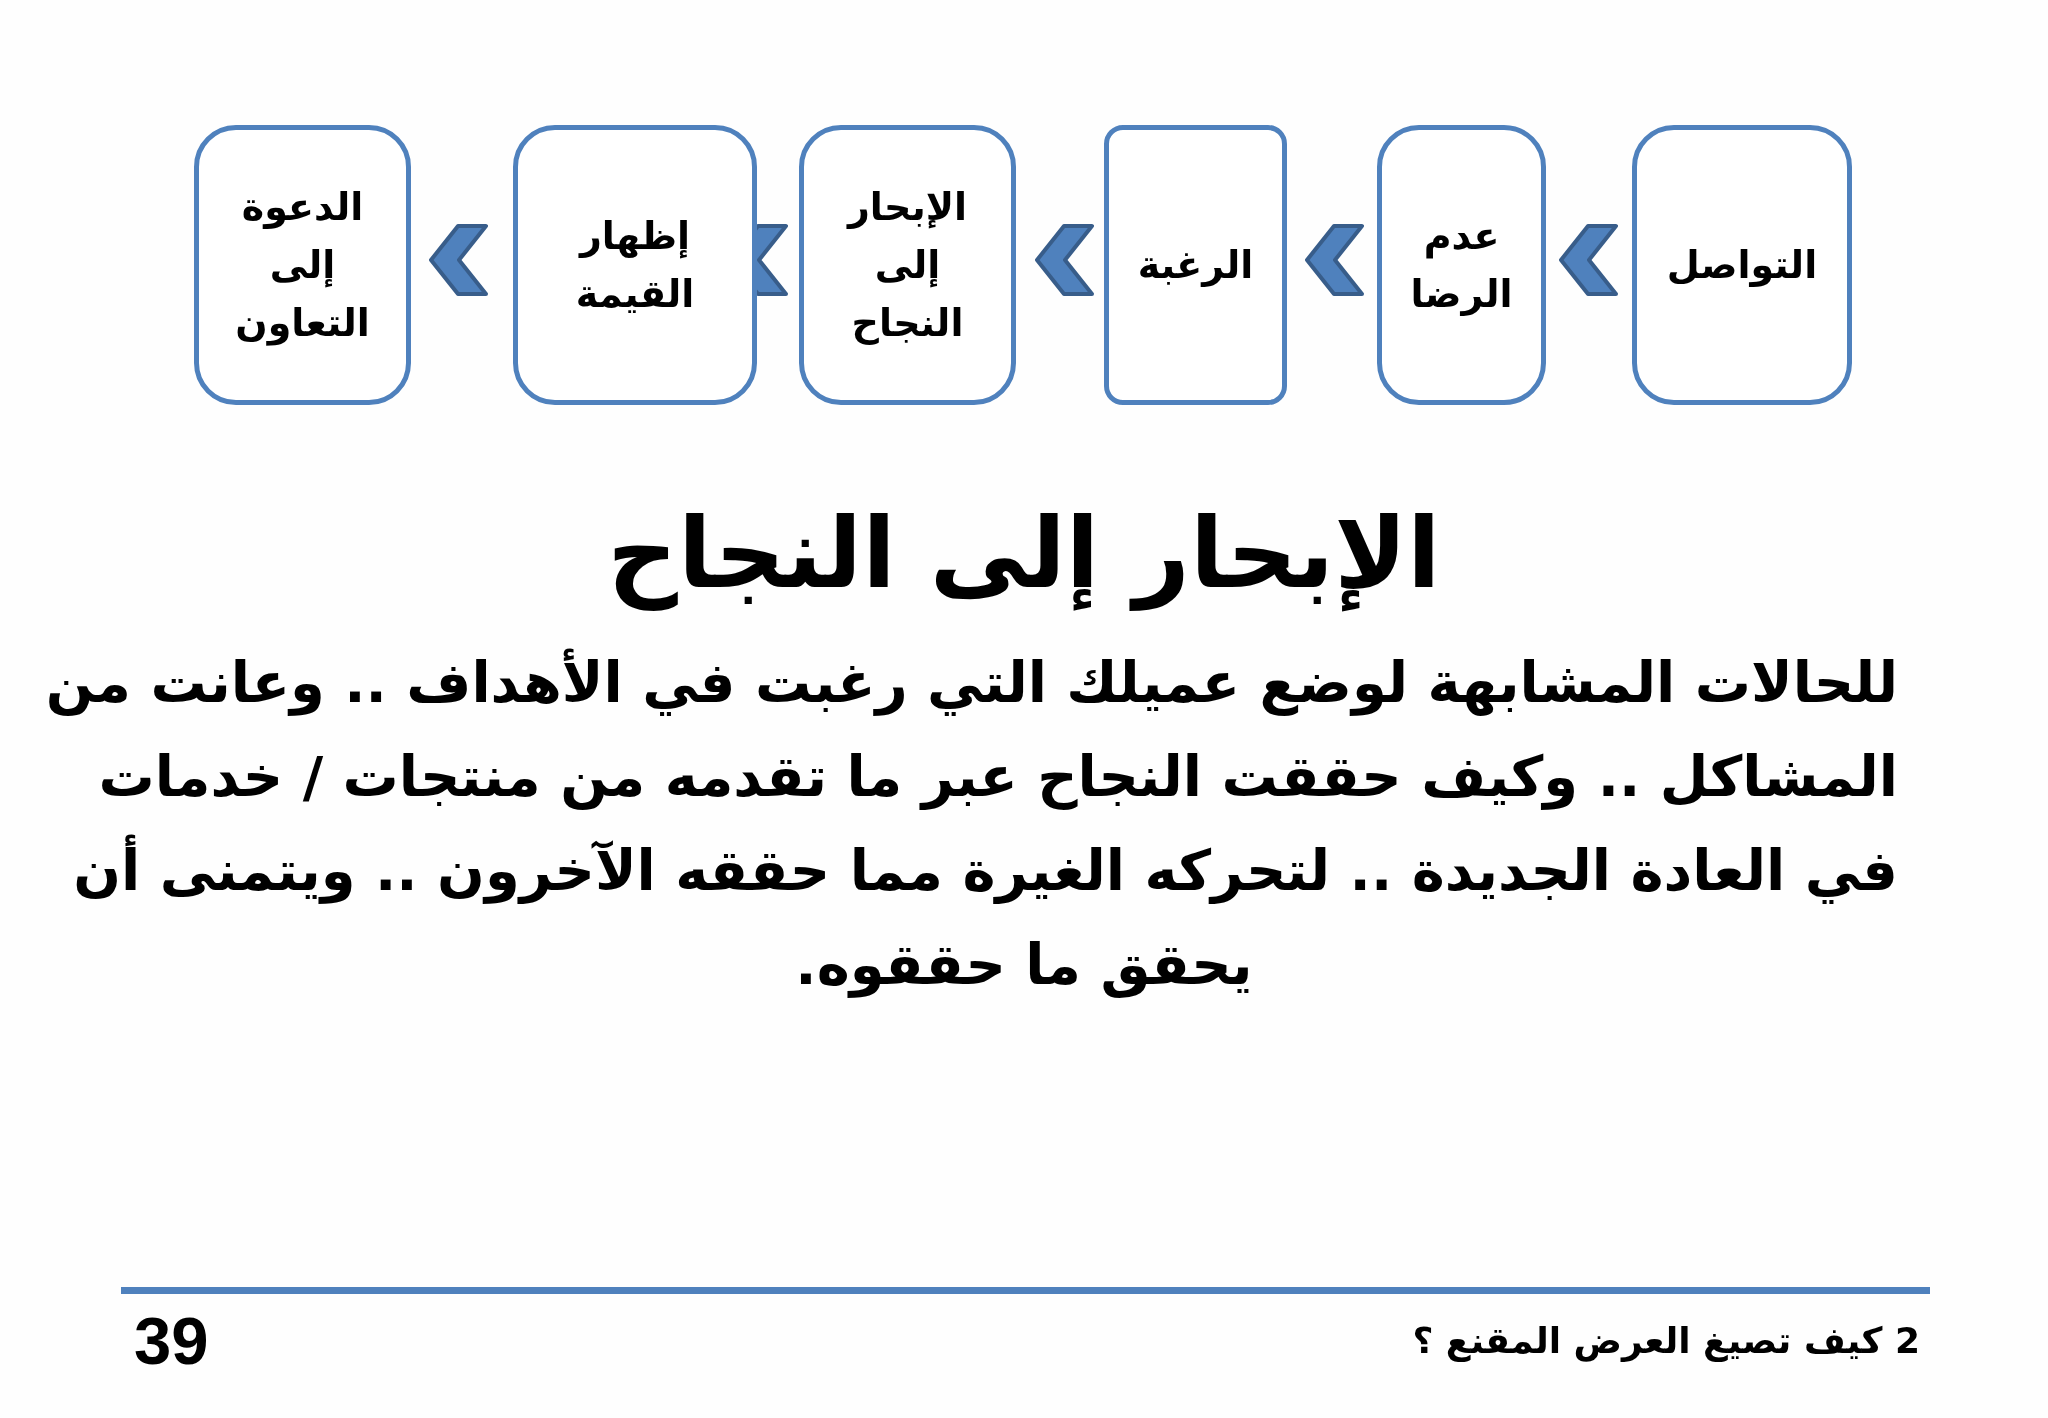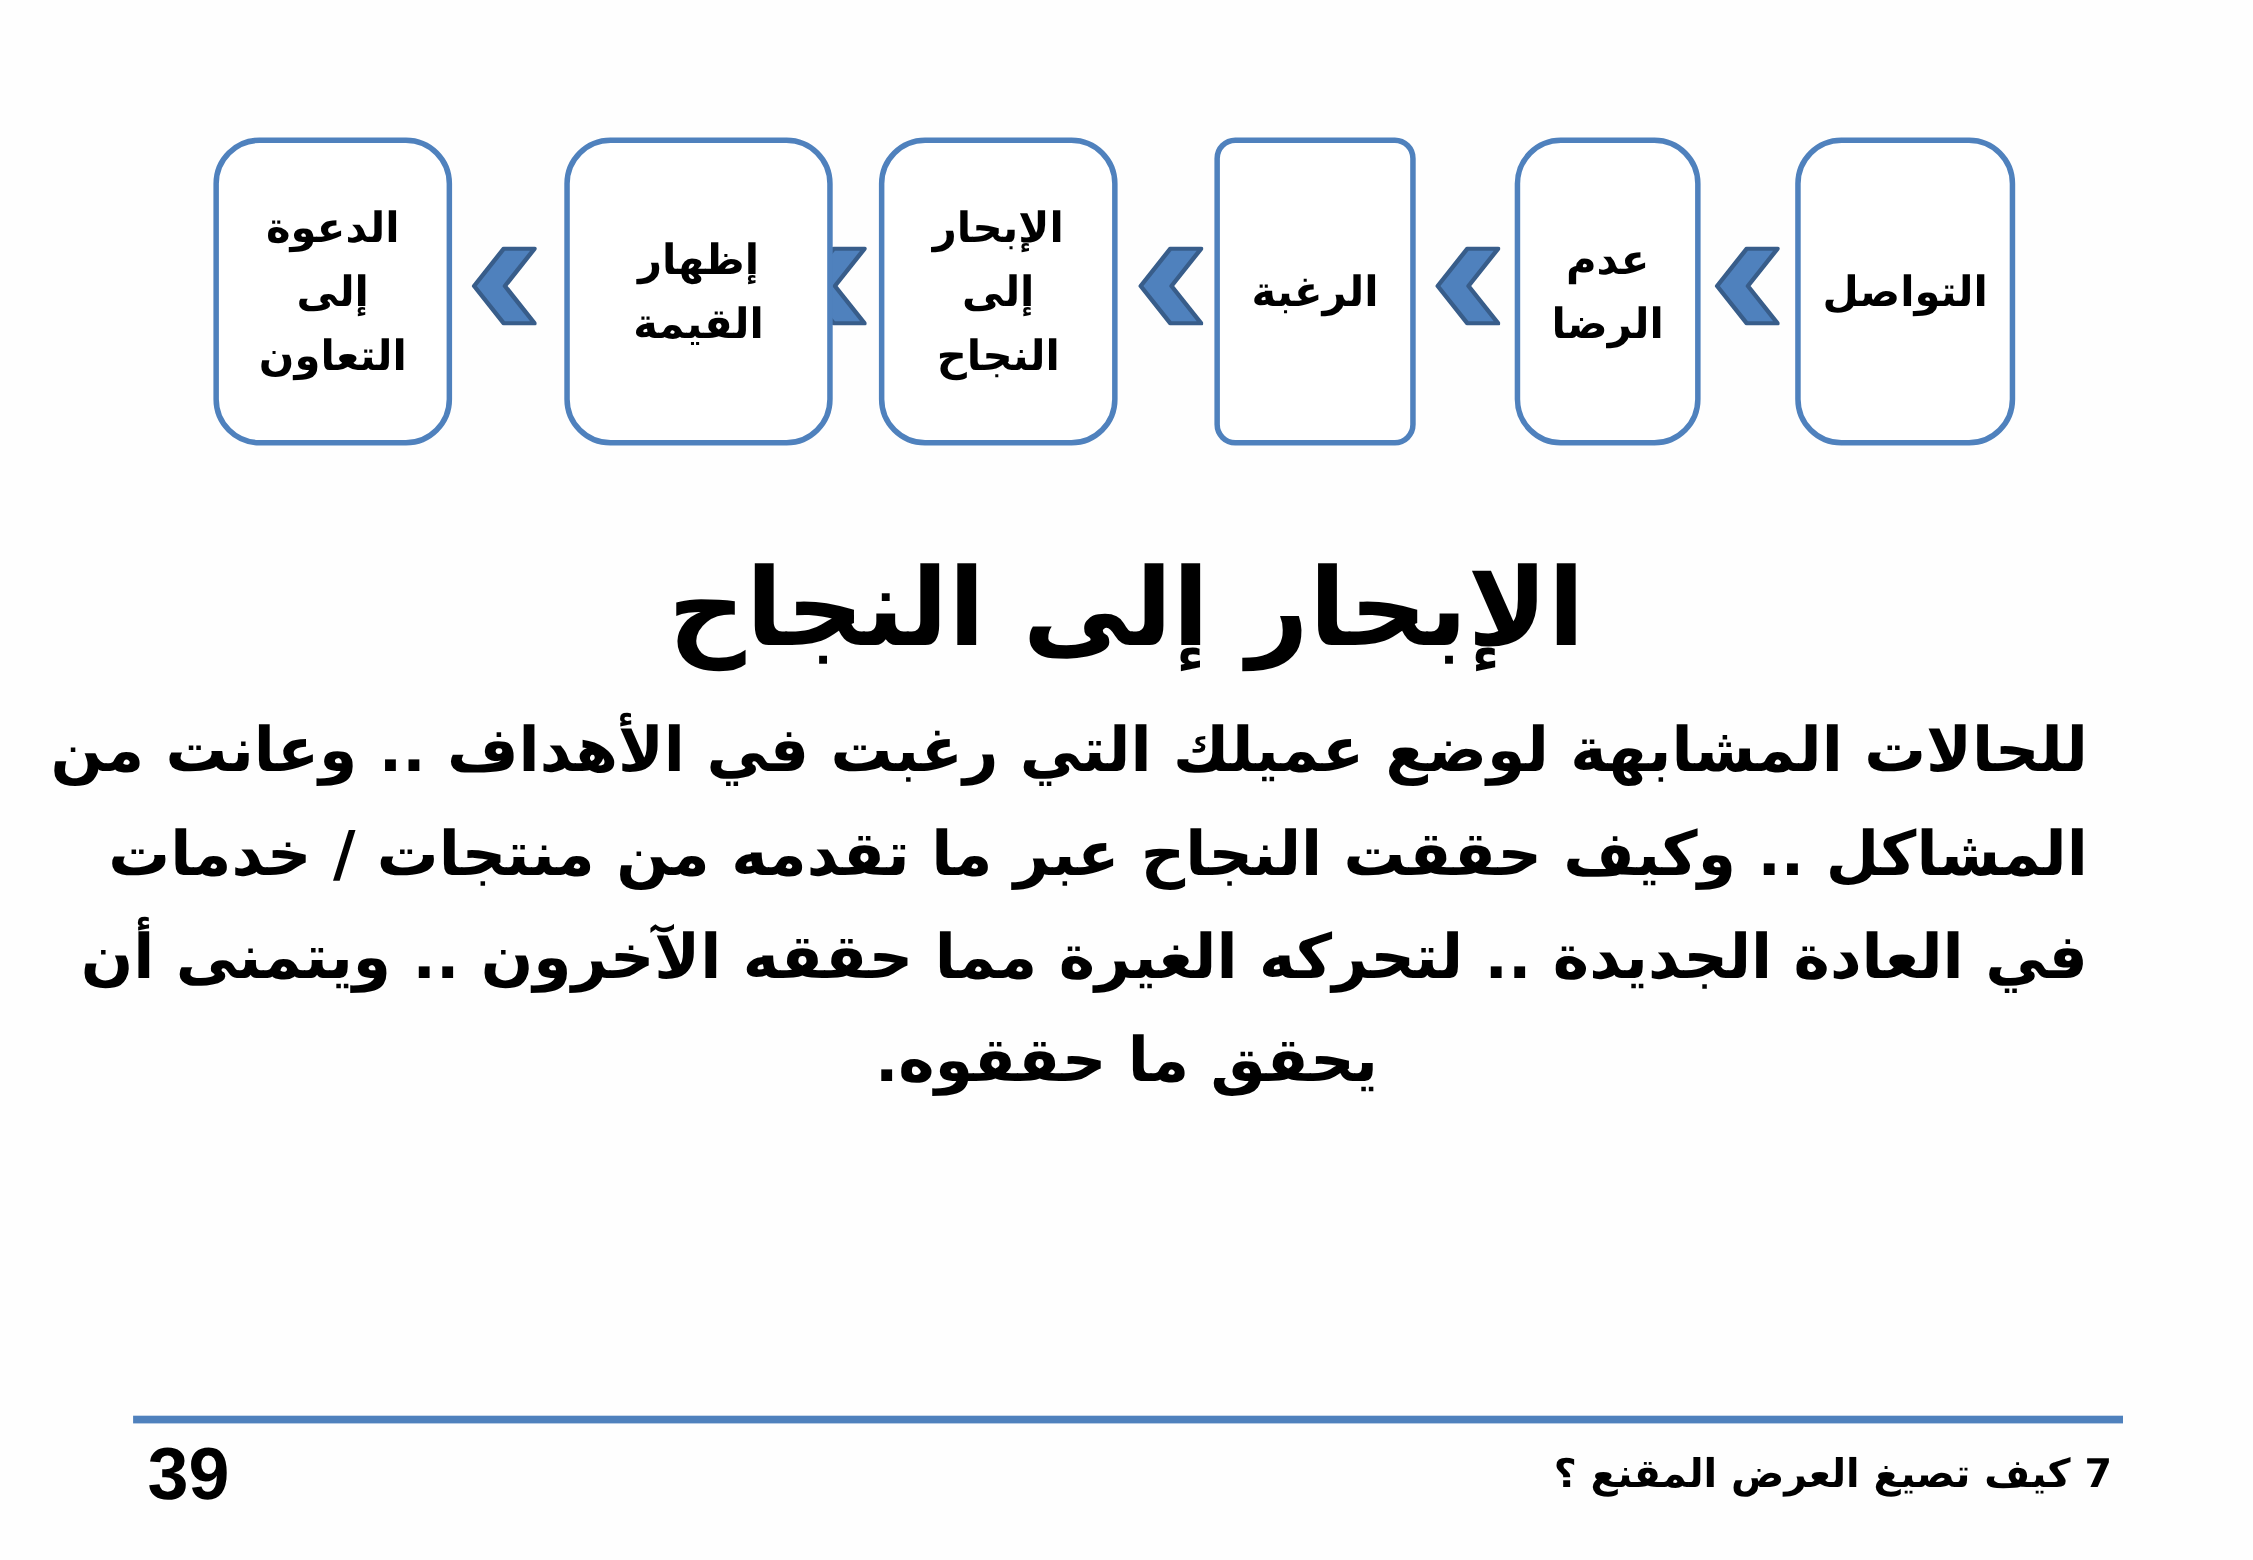--- a/index.html
+++ b/index.html
@@ -128,21 +128,21 @@
     line-height: 70px;
     color: #000;
     white-space: nowrap;
   }
 </style>
 </head>
 <body>
 
 <div class="page">
 
-  <div class="step-box" style="left:1632px; width:200px;">
+  <div class="step-box" style="left:1632px; width:220px;">
     <span class="step-label">التواصل</span>
   </div>
 
   <div class="chevron" style="left:1558px;">
     <svg viewBox="0 0 60 72">
         <polygon points="58,2 30,2 3,36 30,70 58,70 31,36" fill="#4f81bd" stroke="#385d8a" stroke-width="4" stroke-linejoin="round"></polygon>
       </svg>
   </div>
 
   <div class="step-box" style="left:1377px; width:169px;">
@@ -200,15 +200,15 @@
   <div class="body-text">
     <span class="body-line justify">للحالات المشابهة لوضع عميلك التي رغبت في الأهداف .. وعانت من</span>
     <span class="body-line justify">المشاكل .. وكيف حققت النجاح عبر ما تقدمه من منتجات / خدمات</span>
     <span class="body-line justify">في العادة الجديدة .. لتحركه الغيرة مما حققه الآخرون .. ويتمنى أن</span>
     <span class="body-line">يحقق ما حققوه.</span>
   </div>
 
 
   <div class="footer-rule"></div>
   <div class="page-number">39</div>
-  <div class="running-title">7 كيف تصيغ العرض المقنع ؟</div>
+  <div class="running-title">2 كيف تصيغ العرض المقنع ؟</div>
 
 </div>
 
 </body></html>

